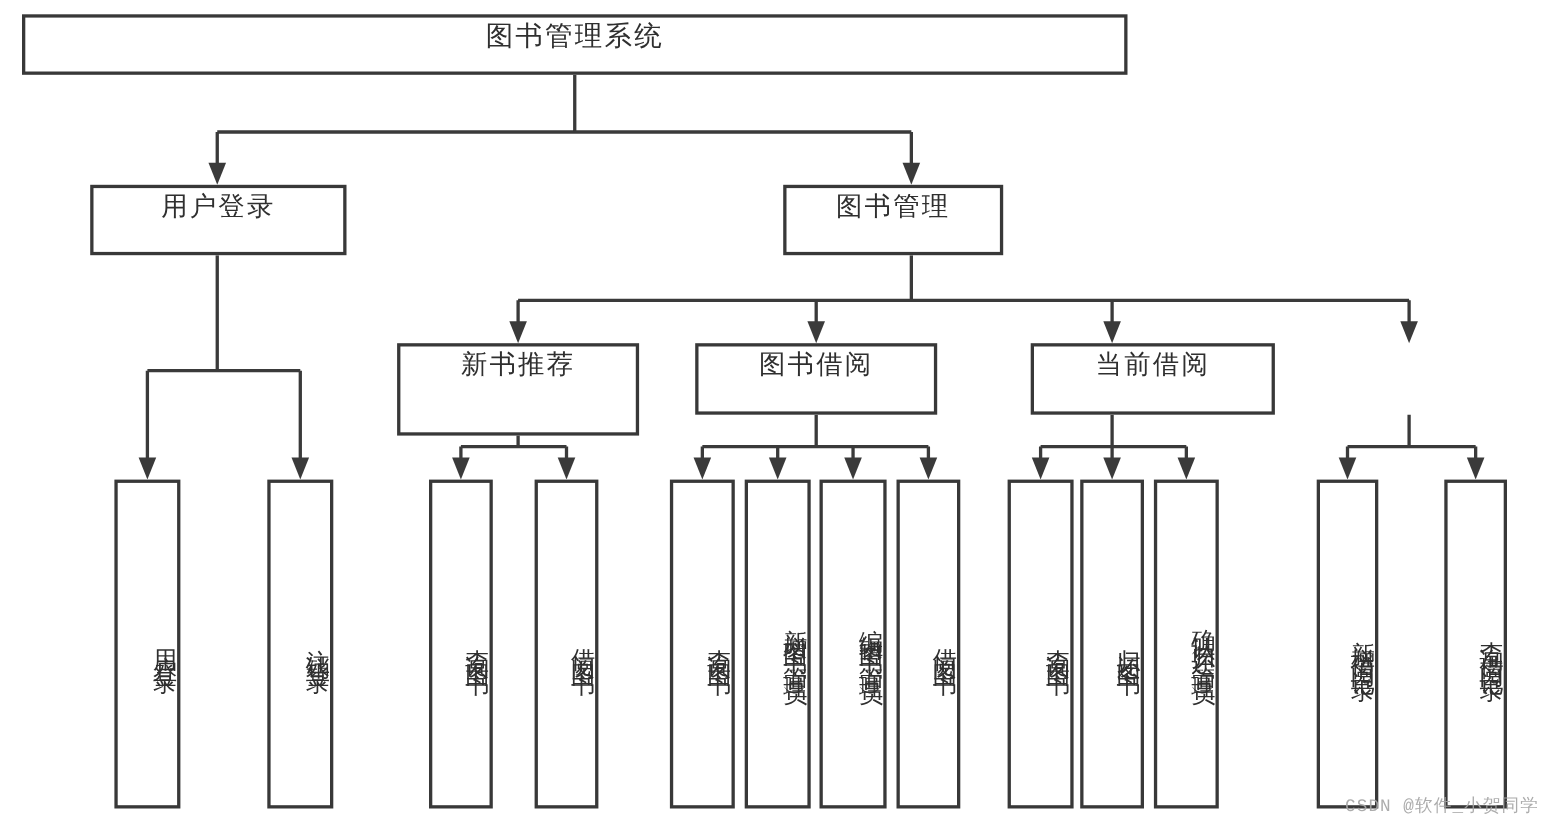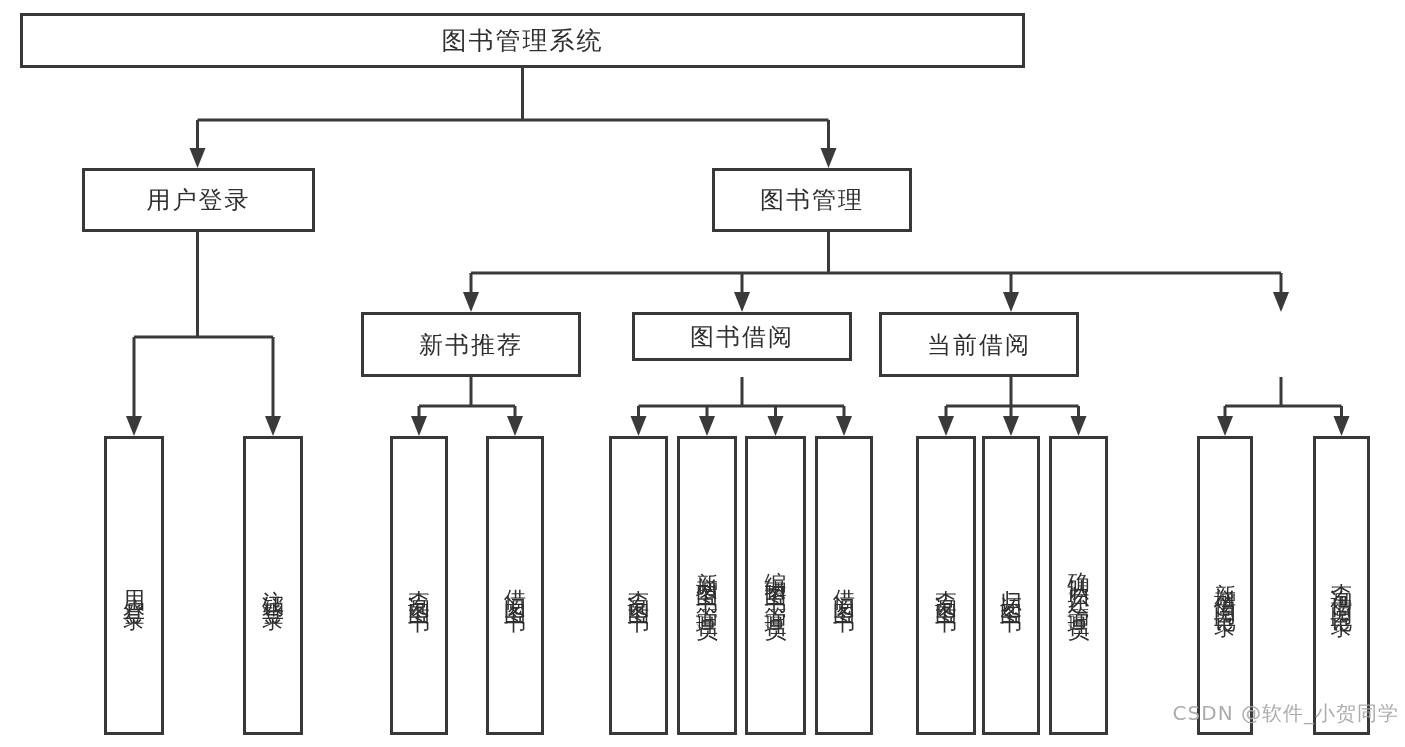--- a/index.html
+++ b/index.html
@@ -2,32 +2,32 @@
 <html><head>
 <meta charset="utf-8">
 <style>
   html,body{margin:0;padding:0;background:#ffffff;}
   #stage{
     position:relative;width:1405px;height:747px;background:#ffffff;overflow:hidden;
     font-family:"DejaVu Sans","Liberation Sans",sans-serif;color:#2f2f2f;
   }
   .box{
     position:absolute;background:#ffffff;border:3px solid #383838;box-sizing:border-box;
-    display:flex;align-items:center;justify-content:center;z-index:2;
+    display:flex;align-items:flex-start;justify-content:center;z-index:2;
   }
   .h-label{font-size:24px;letter-spacing:2px;white-space:nowrap;}
   .root-label{font-size:25px;letter-spacing:2px;white-space:nowrap;}
   .v-box{
     writing-mode:vertical-rl;text-orientation:mixed;
     font-size:22px;letter-spacing:7px;line-height:1.1;
   }
   #connectors{position:absolute;left:0;top:0;z-index:1;}
   #watermark{
-    position:absolute;right:6px;bottom:20px;z-index:5;
-    font-size:20px;color:rgba(165,165,165,0.92);letter-spacing:1px;white-space:nowrap;
+    position:absolute;right:6px;bottom:4px;z-index:5;
+    font-size:16px;color:rgba(165,165,165,0.92);letter-spacing:1px;white-space:nowrap;font-family:Liberation Mono, monospace;
   }
 </style>
 </head>
 <body>
 
 <div id="stage">
 
   <svg id="connectors" width="1405" height="747" viewBox="0 0 1405 747">
       <path d="M522.5 68 V120 M197.5 120 H828.5 M197.5 120 V150 M828.5 120 V150 M197.5 232 V337 M134 337 H273 M134 337 V419 M273 337 V419 M828.5 232 V273 M471 273 H1281 M471 273 V295 M742 273 V295 M1011 273 V295 M1281 273 V295 M471 377 V406 M419 406 H515 M419 406 V419 M515 406 V419 M742 377 V406 M638.5 406 H844 M638.5 406 V419 M707 406 V419 M775.5 406 V419 M844 406 V419 M1011 377 V406 M946 406 H1078.5 M946 406 V419 M1011 406 V419 M1078.5 406 V419 M1281 377 V406 M1225 406 H1341.5 M1225 406 V419 M1341.5 406 V419" stroke="#3a3a3a" stroke-width="3" fill="none"></path>
       <path d="M189.5 148 L205.5 148 L197.5 168 Z" fill="#3a3a3a"></path>
@@ -55,27 +55,27 @@
     <span class="root-label">图书管理系统</span>
   </div>
 
   <div class="box" style="left:82px;top:168px;width:233px;height:64px;">
     <span class="h-label">用户登录</span>
   </div>
   <div class="box" style="left:712px;top:168px;width:200px;height:64px;">
     <span class="h-label">图书管理</span>
   </div>
 
-  <div class="box" style="left:361px;top:312px;width:220px;height:65px;">
+  <div class="box" style="left:361px;top:312px;width:220px;height:84px;">
     <span class="h-label">新书推荐</span>
   </div>
-  <div class="box" style="left:632px;top:312px;width:220px;height:49px;">
+  <div class="box" style="left:632px;top:312px;width:220px;height:65px;">
     <span class="h-label">图书借阅</span>
   </div>
-  <div class="box" style="left:879px;top:312px;width:200px;height:65px;">
+  <div class="box" style="left:937px;top:312px;width:222px;height:65px;">
     <span class="h-label">当前借阅</span>
   </div>
 
   <div class="box v-box" style="left:104px;top:436px;width:60px;height:299px;">
     <span>用户登录</span>
   </div>
   <div class="box v-box" style="left:243px;top:436px;width:60px;height:299px;">
     <span>注销登录</span>
   </div>
 

